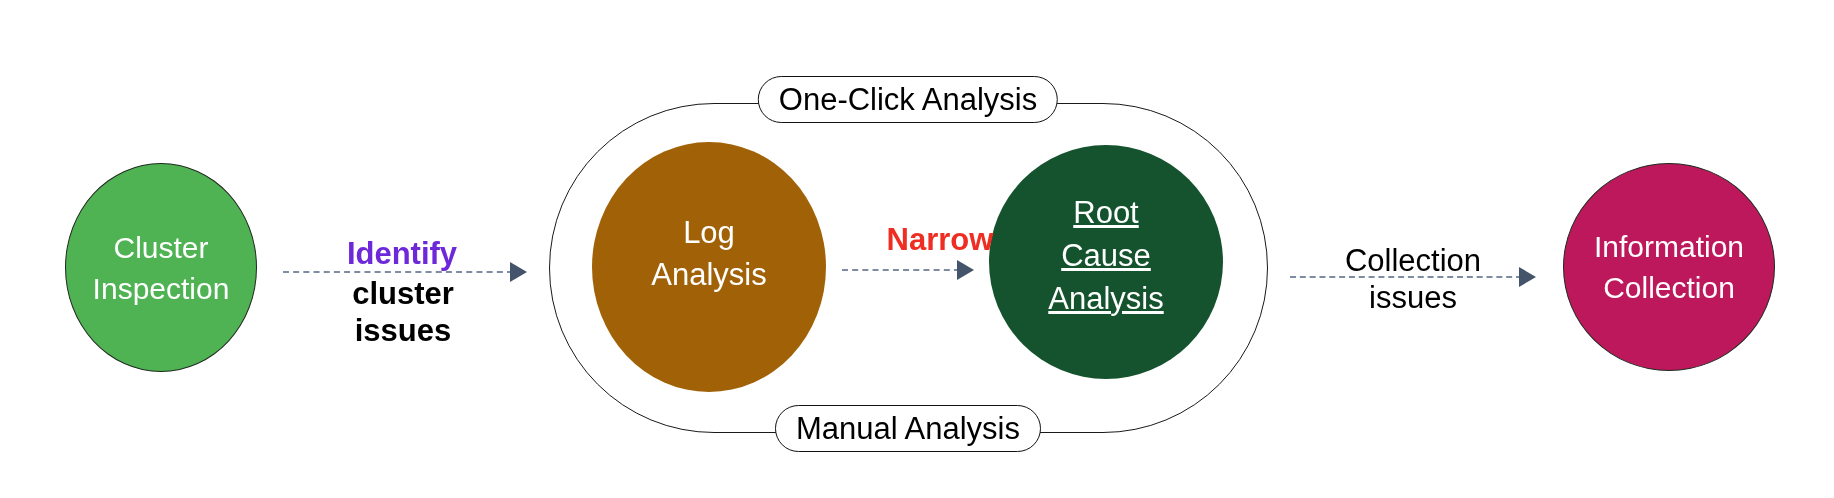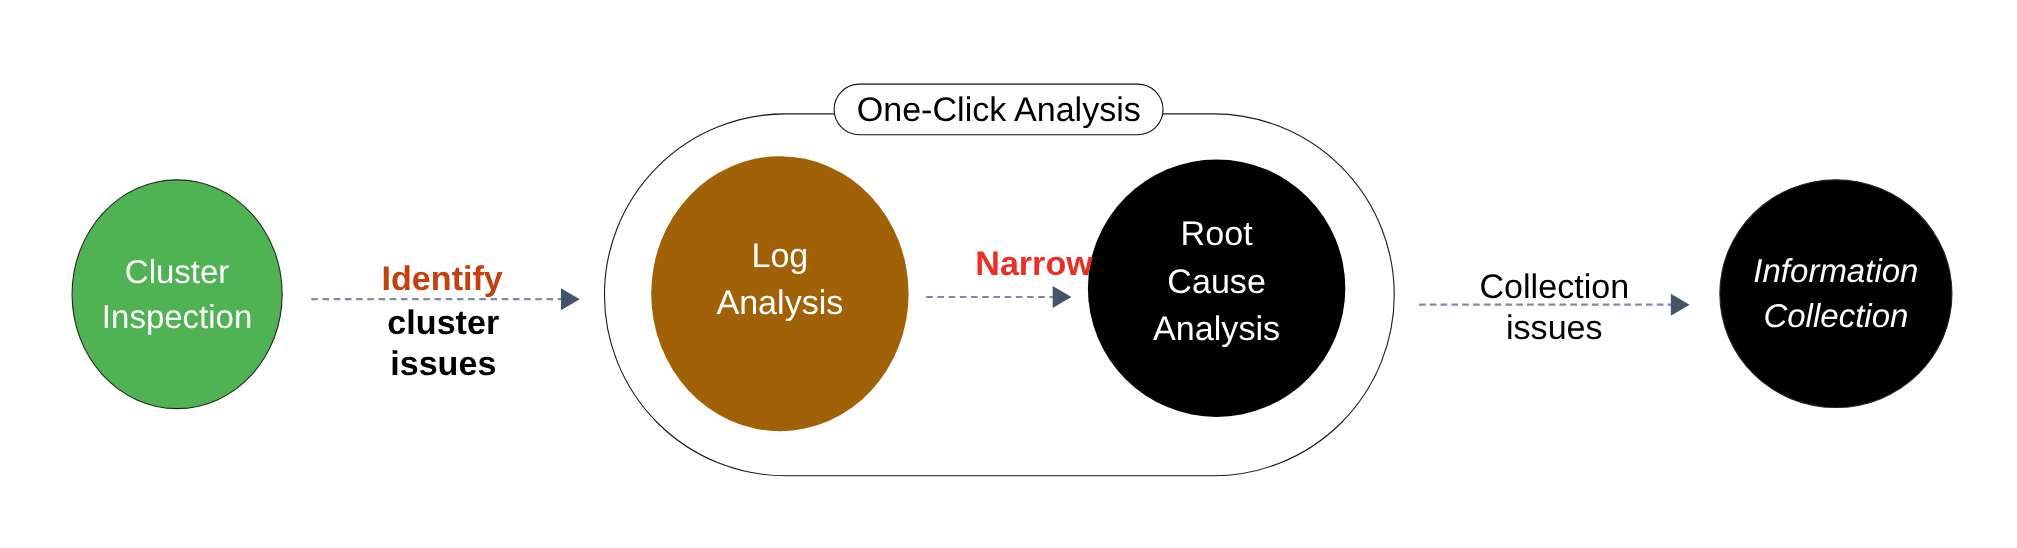--- a/index.html
+++ b/index.html
@@ -106,47 +106,50 @@
 
 <div class="stage">
 
   <div class="node outlined" id="node-cluster-inspection" style="background-color: rgb(79, 179, 83);">
     <span>Cluster
 Inspection</span>
   </div>
 
   <div class="arrow-line" id="arrow-identify-line" style="border-top-color: rgb(125, 140, 160);"></div>
   <div class="arrow-head" id="arrow-identify-head" style="border-left-color: rgb(68, 84, 106);"></div>
-  <div class="arrow-label emph" id="label-identify-red" style="color: #c2410c;">Identify</div>
+  <div class="arrow-label emph" id="label-identify-red" style="color: #6d28d9;">Identify</div>
   <div class="arrow-label" id="label-identify-black">cluster
 issues</div>
 
   <div class="group-container"></div>
   <div class="group-pill" id="pill-one-click">
     <span>One-Click Analysis</span>
+  </div>
+  <div class="group-pill" id="pill-manual">
+    <span>Manual Analysis</span>
   </div>
 
   <div class="node" id="node-log-analysis" style="background-color: #a16207;">
     <span>Log
 Analysis</span>
   </div>
 
   <div class="arrow-line" id="arrow-narrow-line" style="border-top-color: rgb(125, 140, 160);"></div>
   <div class="arrow-head" id="arrow-narrow-head" style="border-left-color: rgb(68, 84, 106);"></div>
   <div class="arrow-label emph" id="label-narrow-red" style="color: rgb(238, 46, 34);">Narrow</div>
 
-  <div class="node" id="node-root-cause" style="background-color: #000000;">
+  <div class="node" id="node-root-cause" style="background-color: #14532d; text-decoration: underline;">
     <span>Root
 Cause
 Analysis</span>
   </div>
 
   <div class="arrow-line" id="arrow-unresolved-line" style="border-top-color: rgb(125, 140, 160);"></div>
   <div class="arrow-head" id="arrow-unresolved-head" style="border-left-color: rgb(68, 84, 106);"></div>
   <div class="arrow-label" id="label-unresolved-top">Collection</div>
   <div class="arrow-label" id="label-unresolved-bottom">issues</div>
 
-  <div class="node outlined" id="node-information-collection" style="background-color: #000000; font-style: italic;">
+  <div class="node outlined" id="node-information-collection" style="background-color: #be185d;">
     <span>Information
 Collection</span>
   </div>
 
 </div>
 
 </body></html>

